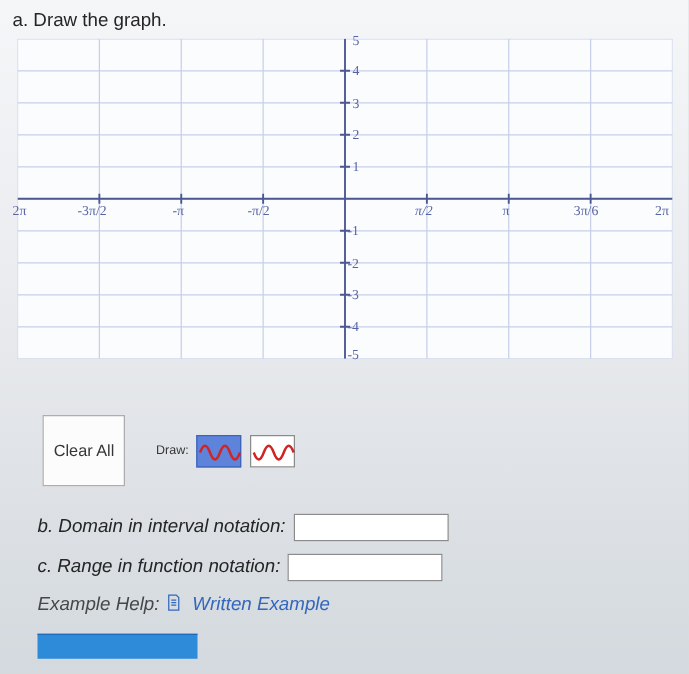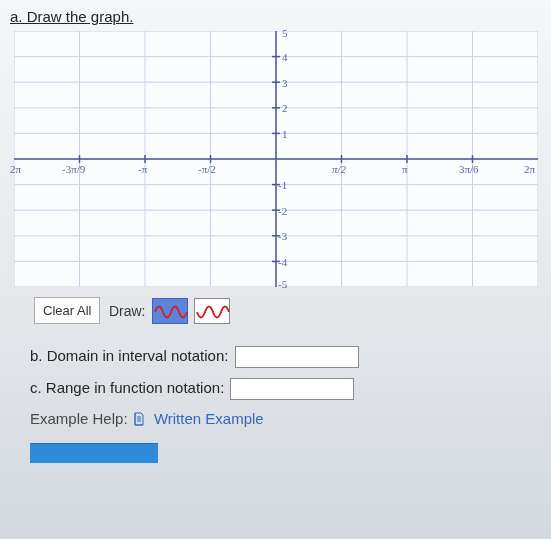--- a/index.html
+++ b/index.html
@@ -16,53 +16,54 @@
   .paper {
     width: 100%;
     height: 100%;
     background: linear-gradient(180deg, #f2f3f5 0%, #e8e9ec 40%, #d0d6db 100%);
     filter: contrast(0.98) brightness(1.02);
   }
   .pad { padding: 8px 6px 0 10px; }
   .question-text { font-size: 15px; color:#222; margin-bottom:2px; }
   .fn { font-family: Georgia, 'Times New Roman', serif; font-style: italic; font-weight: bold; color:#222; font-size:17px;}
   .fn .eq { font-style: normal; }
-  .subq { font-size: 15px; margin-bottom: 6px; text-decoration: underline; }
+  .subq { font-size: 15px; margin-bottom: 6px; }
   .graph {
     position: relative;
     width: 524px;
     height: 256px;
     margin-left: 4px;
     background: #f7f9fb;
   }
   .graph svg { position:absolute; top:0; left:0; }
   .axis-label { position:absolute; font-size:11px; color:#5560a0; font-family:Georgia,serif; }
   .controls { margin: 10px 0 0 24px; }
   .btn-clear {
     display:inline-block;
     border:1px solid #aaa;
     background:#f9f9f9;
     color:#333;
     font-size:13px;
-    padding:5px 8px;
+    padding:20px 8px;
     cursor:pointer;
+    margin-top:35px;
   }
-  .draw-label { font-size:14px; margin-left:4px; color:#333; vertical-align:middle;}
+  .draw-label { font-size:10px; margin-left:20px; color:#333; vertical-align:middle;}
   .draw-btn {
     display:inline-block;
     width:36px; height:26px;
     border:1px solid #888;
     vertical-align:middle;
     margin-left:2px;
     cursor:pointer;
     position:relative;
     background:#fff;
   }
   .draw-btn.selected { background:#5a80d8; border-color:#3a60b8; }
-  .lower { margin: 22px 0 0 20px; }
+  .lower { margin: 22px 0 0 20px; font-style: italic; }
   .row { font-size:15px; color:#222; margin-bottom:10px; }
   .input-box {
     display:inline-block;
     width:124px; height:22px;
     border:1px solid #888;
     background:#fff;
     vertical-align:middle;
     margin-left:2px;
   }
   .help { font-size:15px; color:#444; margin-top:10px; }
@@ -139,21 +140,21 @@
     <div class="axis-label" style="left:268px; top:71px;">2</div>
     <div class="axis-label" style="left:268px; top:97px;">1</div>
 
     <div class="axis-label" style="left:264px; top:148px;">-1</div>
     <div class="axis-label" style="left:264px; top:174px;">-2</div>
     <div class="axis-label" style="left:264px; top:199px;">-3</div>
     <div class="axis-label" style="left:264px; top:225px;">-4</div>
     <div class="axis-label" style="left:264px; top:247px;">-5</div>
 
     <div class="axis-label" style="left:-4px; top:132px;">2π</div>
-    <div class="axis-label" style="left:48px; top:132px;">-3π/9</div>
+    <div class="axis-label" style="left:48px; top:132px;">-3π/2</div>
     <div class="axis-label" style="left:124px; top:132px;">-π</div>
     <div class="axis-label" style="left:184px; top:132px;">-π/2</div>
     <div class="axis-label" style="left:318px; top:132px;font-style:italic;">π/2</div>
     <div class="axis-label" style="left:388px; top:132px;">π</div>
     <div class="axis-label" style="left:445px; top:132px;">3π/6</div>
     <div class="axis-label" style="left:510px; top:132px;">2π</div>
   </div>
 
   <div class="controls">
     <span class="btn-clear">Clear All</span>

